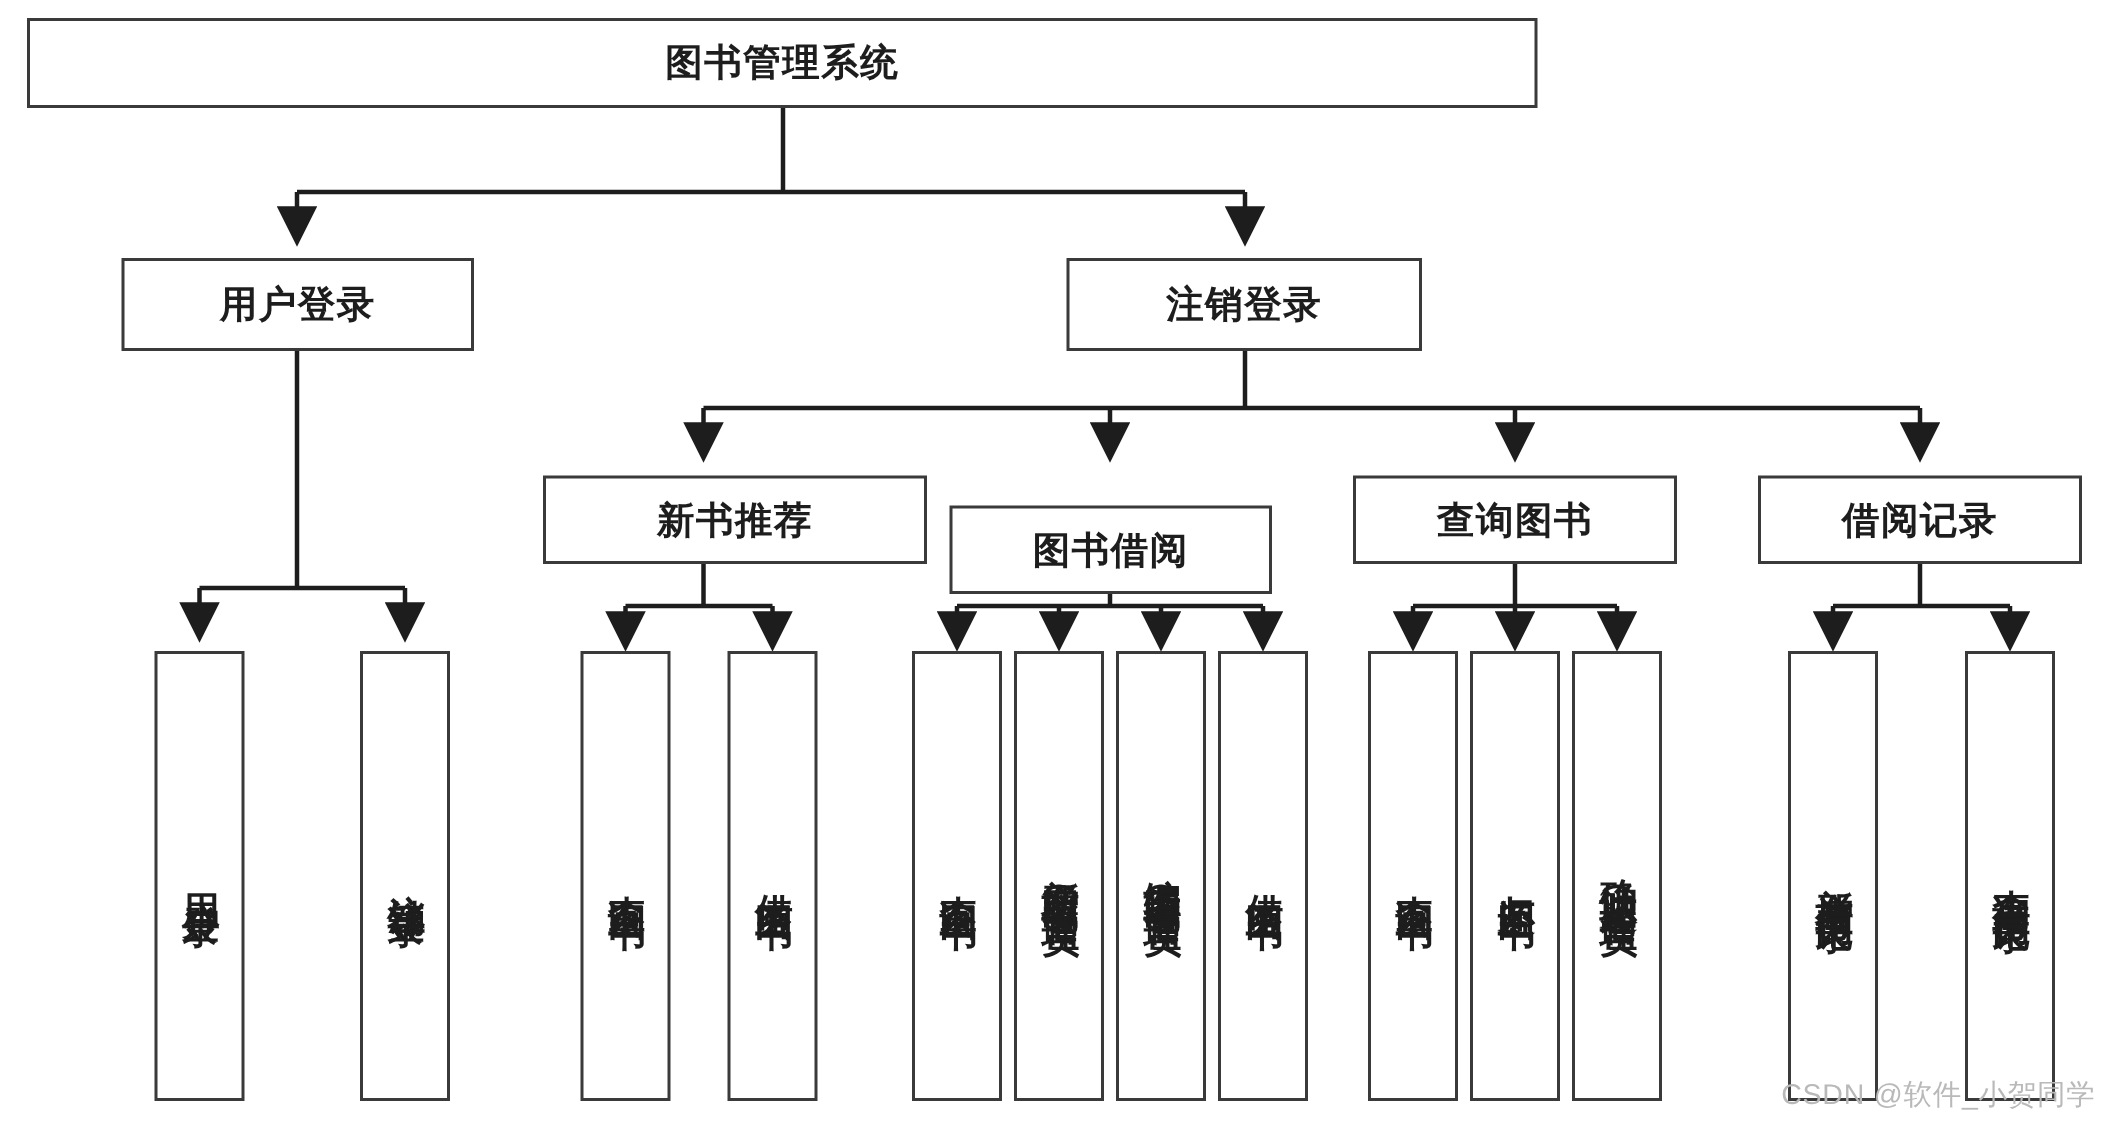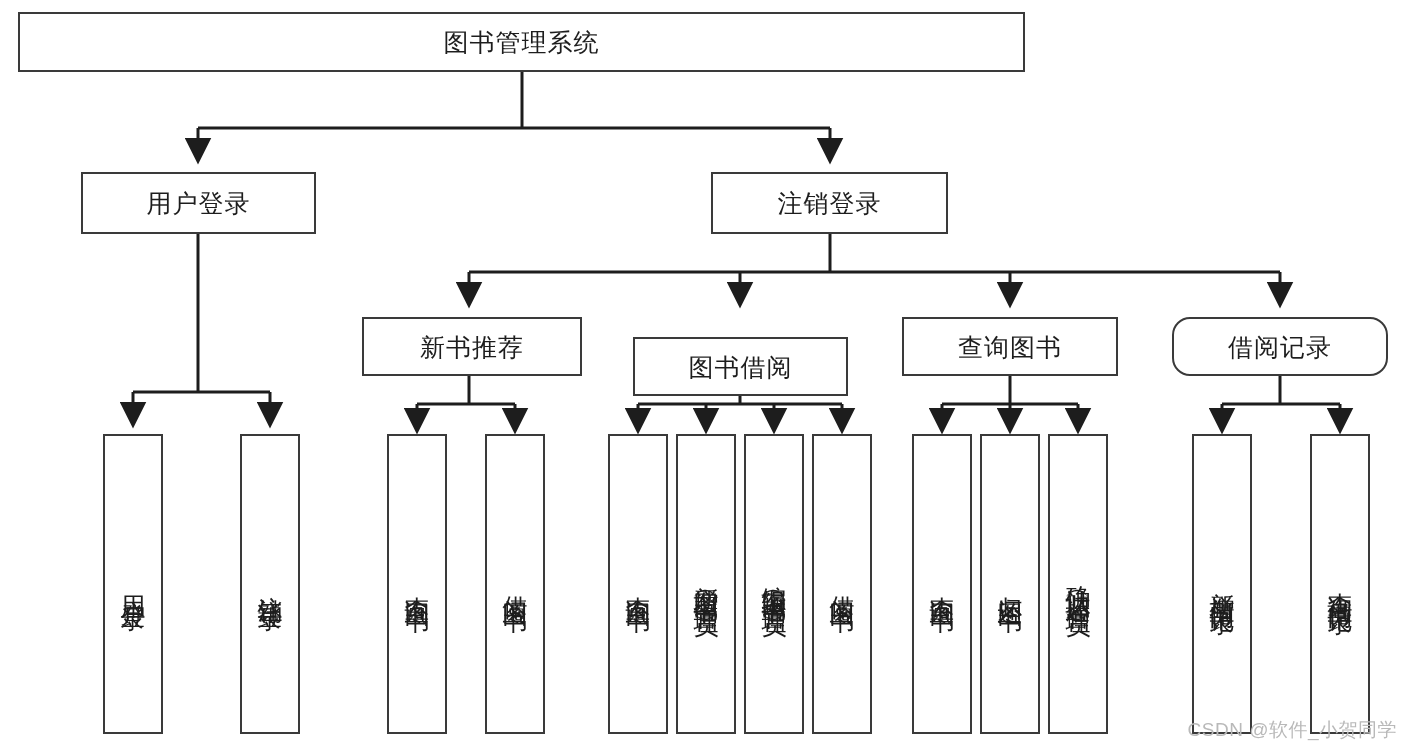--- a/index.html
+++ b/index.html
@@ -21,20 +21,21 @@
     display:flex;
     align-items:center;
     justify-content:center;
     color:#1d1d1d;
   }
   .node .lbl{
     display:block;
     text-align:center;
     line-height:1.12;
     white-space:nowrap;
+    font-weight:bold;
   }
 
   
   .node.horiz .lbl{
     writing-mode:horizontal-tb;
     font-size:25px;
     letter-spacing:1px;
   }
   .node.root .lbl{font-size:25px;}
 
@@ -124,33 +125,33 @@
   </div>
 
   <div class="node horiz" style="left:81px;top:172px;width:235px;height:62px;">
     <span class="lbl">用户登录</span>
   </div>
 
   <div class="node horiz" style="left:711px;top:172px;width:237px;height:62px;">
     <span class="lbl">注销登录</span>
   </div>
 
-  <div class="node horiz" style="left:362px;top:317px;width:220px;height:59px;">
+  <div class="node horiz" style="left:362px;top:317px;width:256px;height:59px;">
     <span class="lbl">新书推荐</span>
   </div>
 
   <div class="node horiz" style="left:633px;top:317px;width:215px;height:59px;margin-top:20px;">
     <span class="lbl">图书借阅</span>
   </div>
 
   <div class="node horiz" style="left:902px;top:317px;width:216px;height:59px;">
     <span class="lbl">查询图书</span>
   </div>
 
-  <div class="node horiz" style="left:1172px;top:317px;width:216px;height:59px;border-radius:18px;">
+  <div class="node horiz" style="left:1172px;top:317px;width:216px;height:59px;">
     <span class="lbl">借阅记录</span>
   </div>
 
   <div class="node leaf" style="left:103px;top:434px;width:60px;height:300px;">
     <span class="lbl">用户登录</span>
   </div>
 
   <div class="node leaf" style="left:240px;top:434px;width:60px;height:300px;">
     <span class="lbl">注销登录</span>
   </div>

